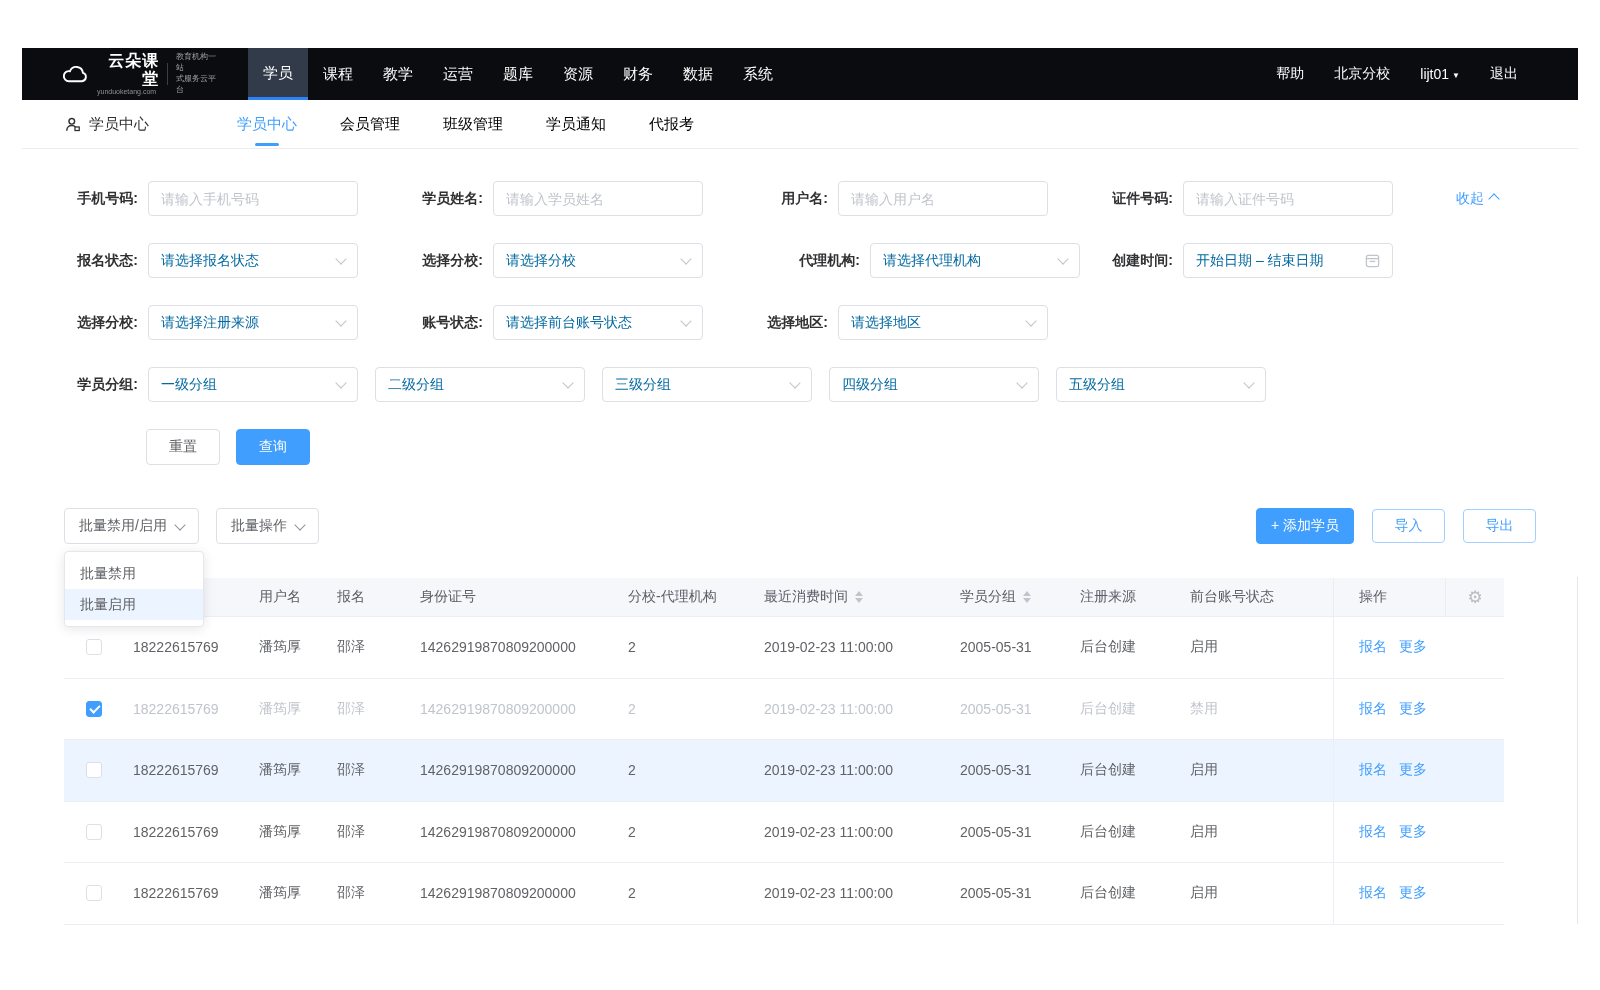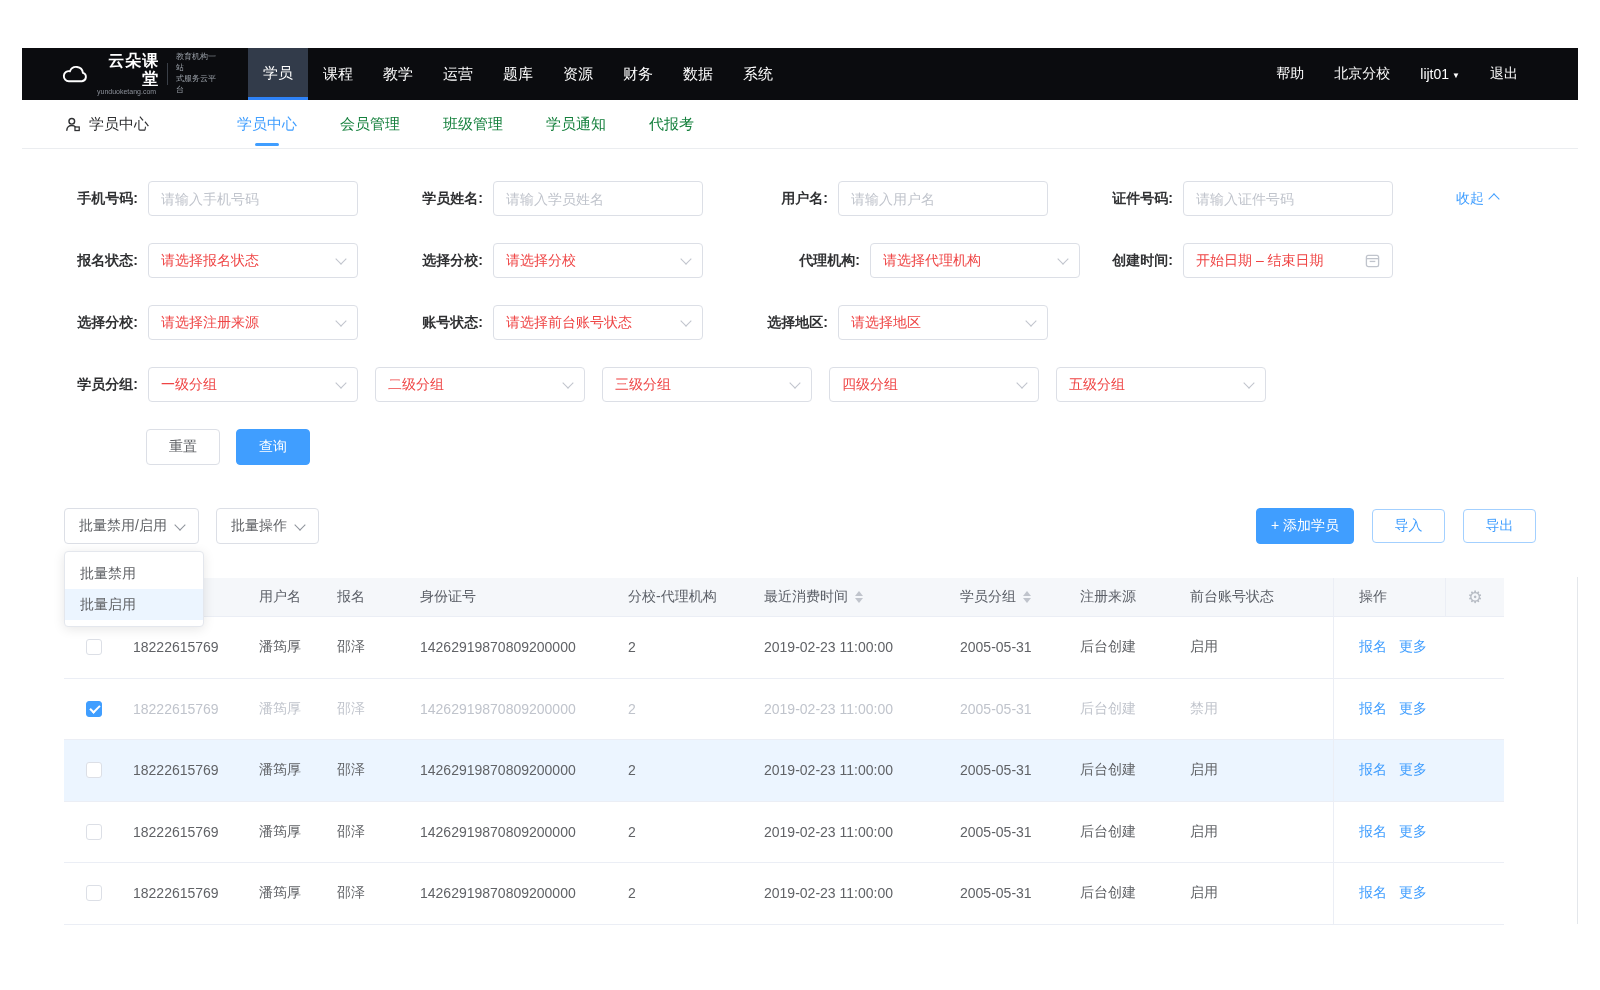--- a/index.html
+++ b/index.html
@@ -21,37 +21,37 @@
   .menu-item.active{background:#323b4a;border-bottom:3px solid #2e82f7;line-height:49px;}
   .topnav-right{margin-left:auto;display:flex;align-items:center;gap:30px;padding-right:60px;}
   .topnav-right .tr-item{color:#fff;font-size:14px;cursor:pointer;white-space:nowrap;}
   .user-caret{font-size:8px;color:#fff;margin-left:3px;vertical-align:1px;}
 
   
   .subnav{height:48px;background:#fff;border-bottom:1px solid #ebedf0;display:flex;align-items:center;}
   .section{display:flex;align-items:center;margin-left:42px;}
   .section-label{font-size:15px;color:#303133;margin-left:8px;}
   .tabs{display:flex;margin-left:88px;gap:43px;height:48px;}
-  .tab{font-size:15px;color:#15803d;cursor:pointer;position:relative;display:flex;align-items:center;}
+  .tab{font-size:15px;color:#000000;cursor:pointer;position:relative;display:flex;align-items:center;}
   .tab.active{color:#409eff;}
   .tab.active .tab-bar{position:absolute;bottom:2px;left:50%;transform:translateX(-50%);
     width:24px;height:3px;border-radius:2px;background:#409eff;}
 
   
   .filters{padding:32px 42px 0;}
   .f-row{position:relative;height:35px;margin-bottom:27px;}
   .f-col{position:absolute;top:0;display:flex;align-items:center;}
   .f-label{width:74px;flex:none;text-align:right;margin-right:10px;font-size:14px;color:#303133;font-weight:600;white-space:nowrap;}
   .f-input{width:210px;height:35px;border:1px solid #dcdfe6;border-radius:4px;padding:0 12px;
     box-sizing:border-box;font-size:14px;color:#606266;outline:none;}
   .f-input::placeholder{color:#c0c4cc;}
   .f-sel{width:210px;height:35px;border:1px solid #dcdfe6;border-radius:4px;background:#fff;
     box-sizing:border-box;display:flex;align-items:center;justify-content:space-between;
     padding:0 12px;cursor:pointer;}
-  .f-sel .ph{color:#ef4444;font-size:14px;white-space:nowrap;overflow:hidden;}
+  .f-sel .ph{color:#0369a1;font-size:14px;white-space:nowrap;overflow:hidden;}
   .chev{width:7px;height:7px;border-right:1.5px solid #c0c4cc;border-bottom:1.5px solid #c0c4cc;
     transform:rotate(45deg);margin-top:-3px;flex:none;}
   .chev-up-blue{width:7px;height:7px;border-right:1.5px solid #409eff;border-bottom:1.5px solid #409eff;
     transform:rotate(-135deg);display:inline-block;margin-left:6px;margin-bottom:-1px;}
   .collapse-link{display:flex;align-items:center;color:#409eff;font-size:14px;cursor:pointer;margin-left:22px;padding-left:41px;}
   .groups-wrap{display:flex;align-items:center;}
   .groups-wrap .f-sel{margin-right:17px;}
   .f-actions{display:flex;gap:16px;margin-left:82px;}
   .btn{height:36px;border:1px solid #dcdfe6;border-radius:4px;background:#fff;color:#606266;
     font-size:14px;display:inline-flex;align-items:center;justify-content:center;cursor:pointer;box-sizing:border-box;}

